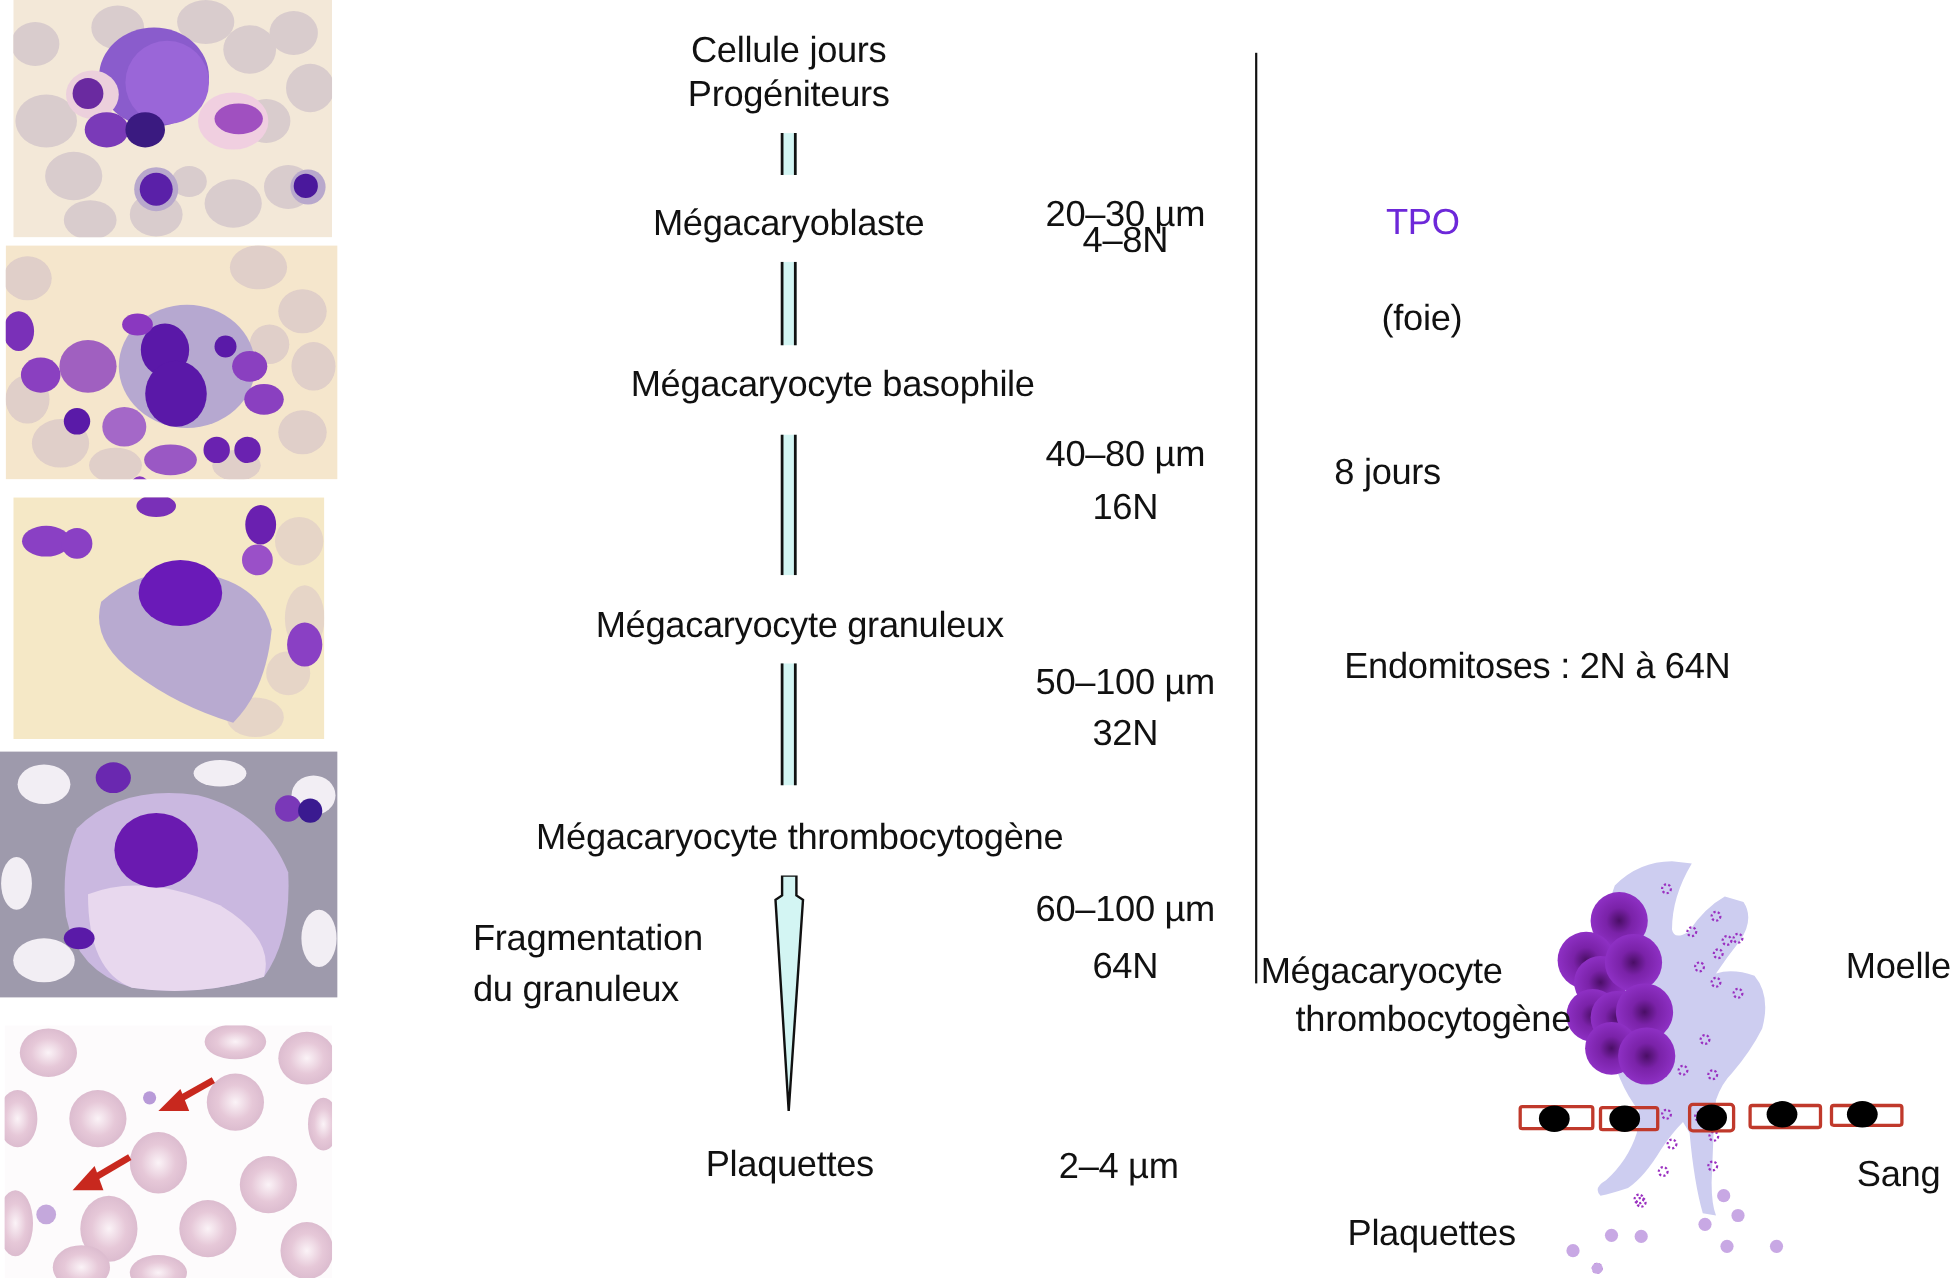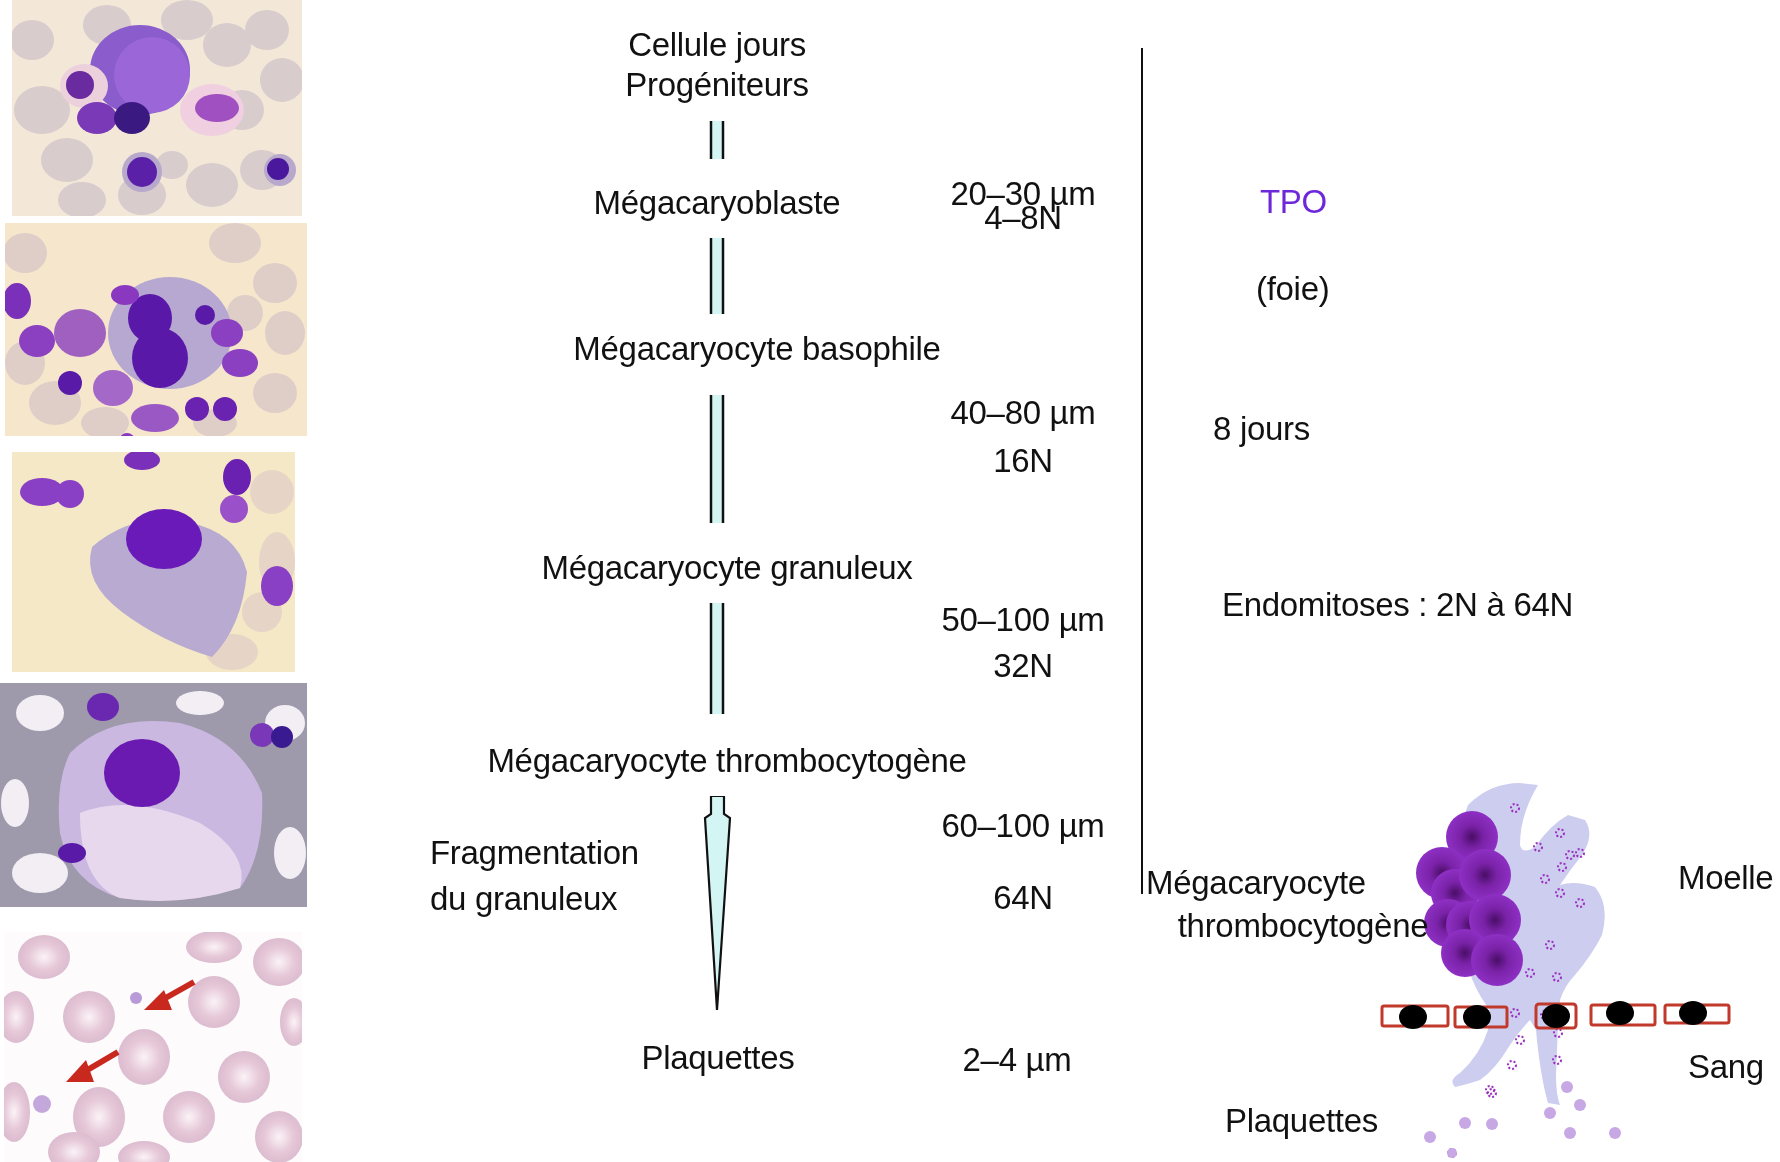--- a/index.html
+++ b/index.html
@@ -201,21 +201,21 @@
 </svg>
 <div class="t c" style="left:1023px;top:603px;">50–100 µm</div>
 <div class="t c" style="left:1023px;top:649px;">32N</div>
 
 <div class="t c" style="left:727px;top:744px;">Mégacaryocyte thrombocytogène</div>
 
 <svg class="arrow" style="left:700px;top:796px;" width="36" height="218" viewBox="0 0 36 218">
   <path d="M11 0 L11 18 L5 22 L17 214 L30 22 L24 18 L24 0 Z" fill="#d3f5f3" stroke="#111" stroke-width="2.2" stroke-linejoin="miter"></path>
 </svg>
 <div class="t c" style="left:1023px;top:809px;">60–100 µm</div>
-<div class="t c" style="left:1023px;top:861px;margin-top:20px;">64N</div>
+<div class="t c" style="left:1023px;top:861px;">64N</div>
 
 <div class="t" style="left:430px;top:836px;">Fragmentation</div>
 <div class="t" style="left:430px;top:882px;">du granuleux</div>
 
 <div class="t c" style="left:718px;top:1041px;">Plaquettes</div>
 <div class="t c" style="left:1017px;top:1043px;">2–4 µm</div>
 
 <div id="vline"></div>
 
 <div id="tpo" class="t" style="left:1260px;top:185px;">TPO</div>

